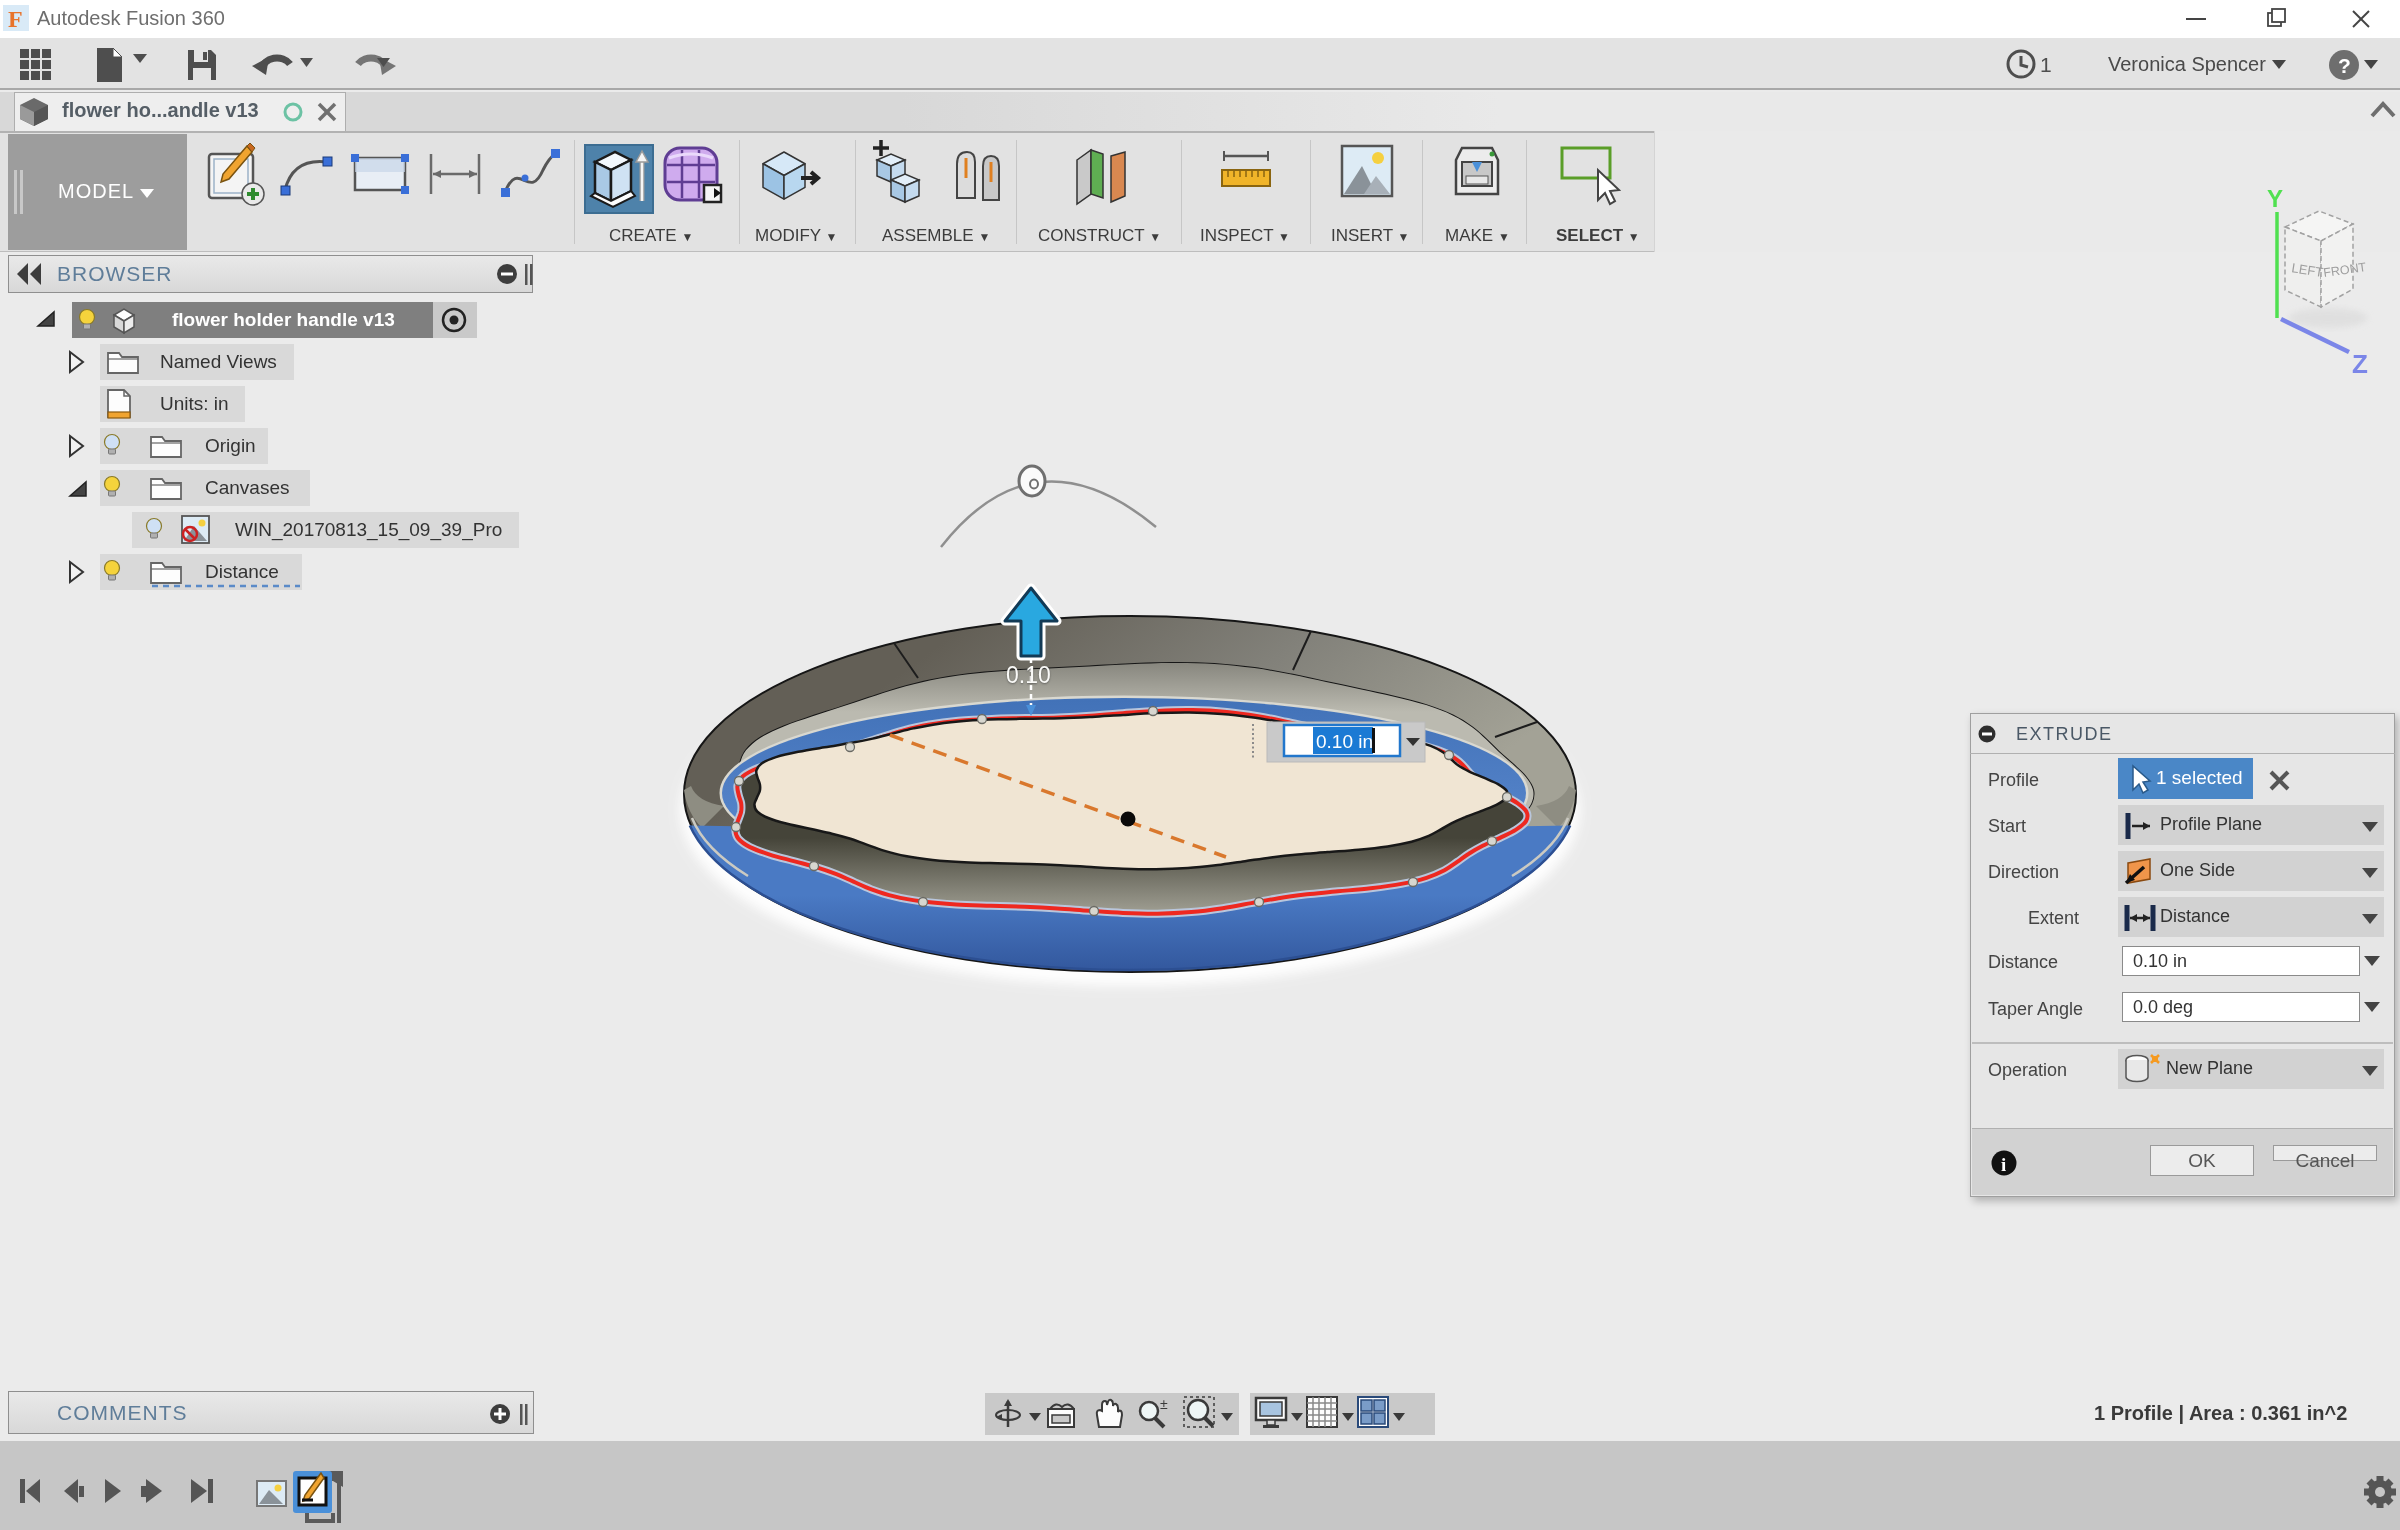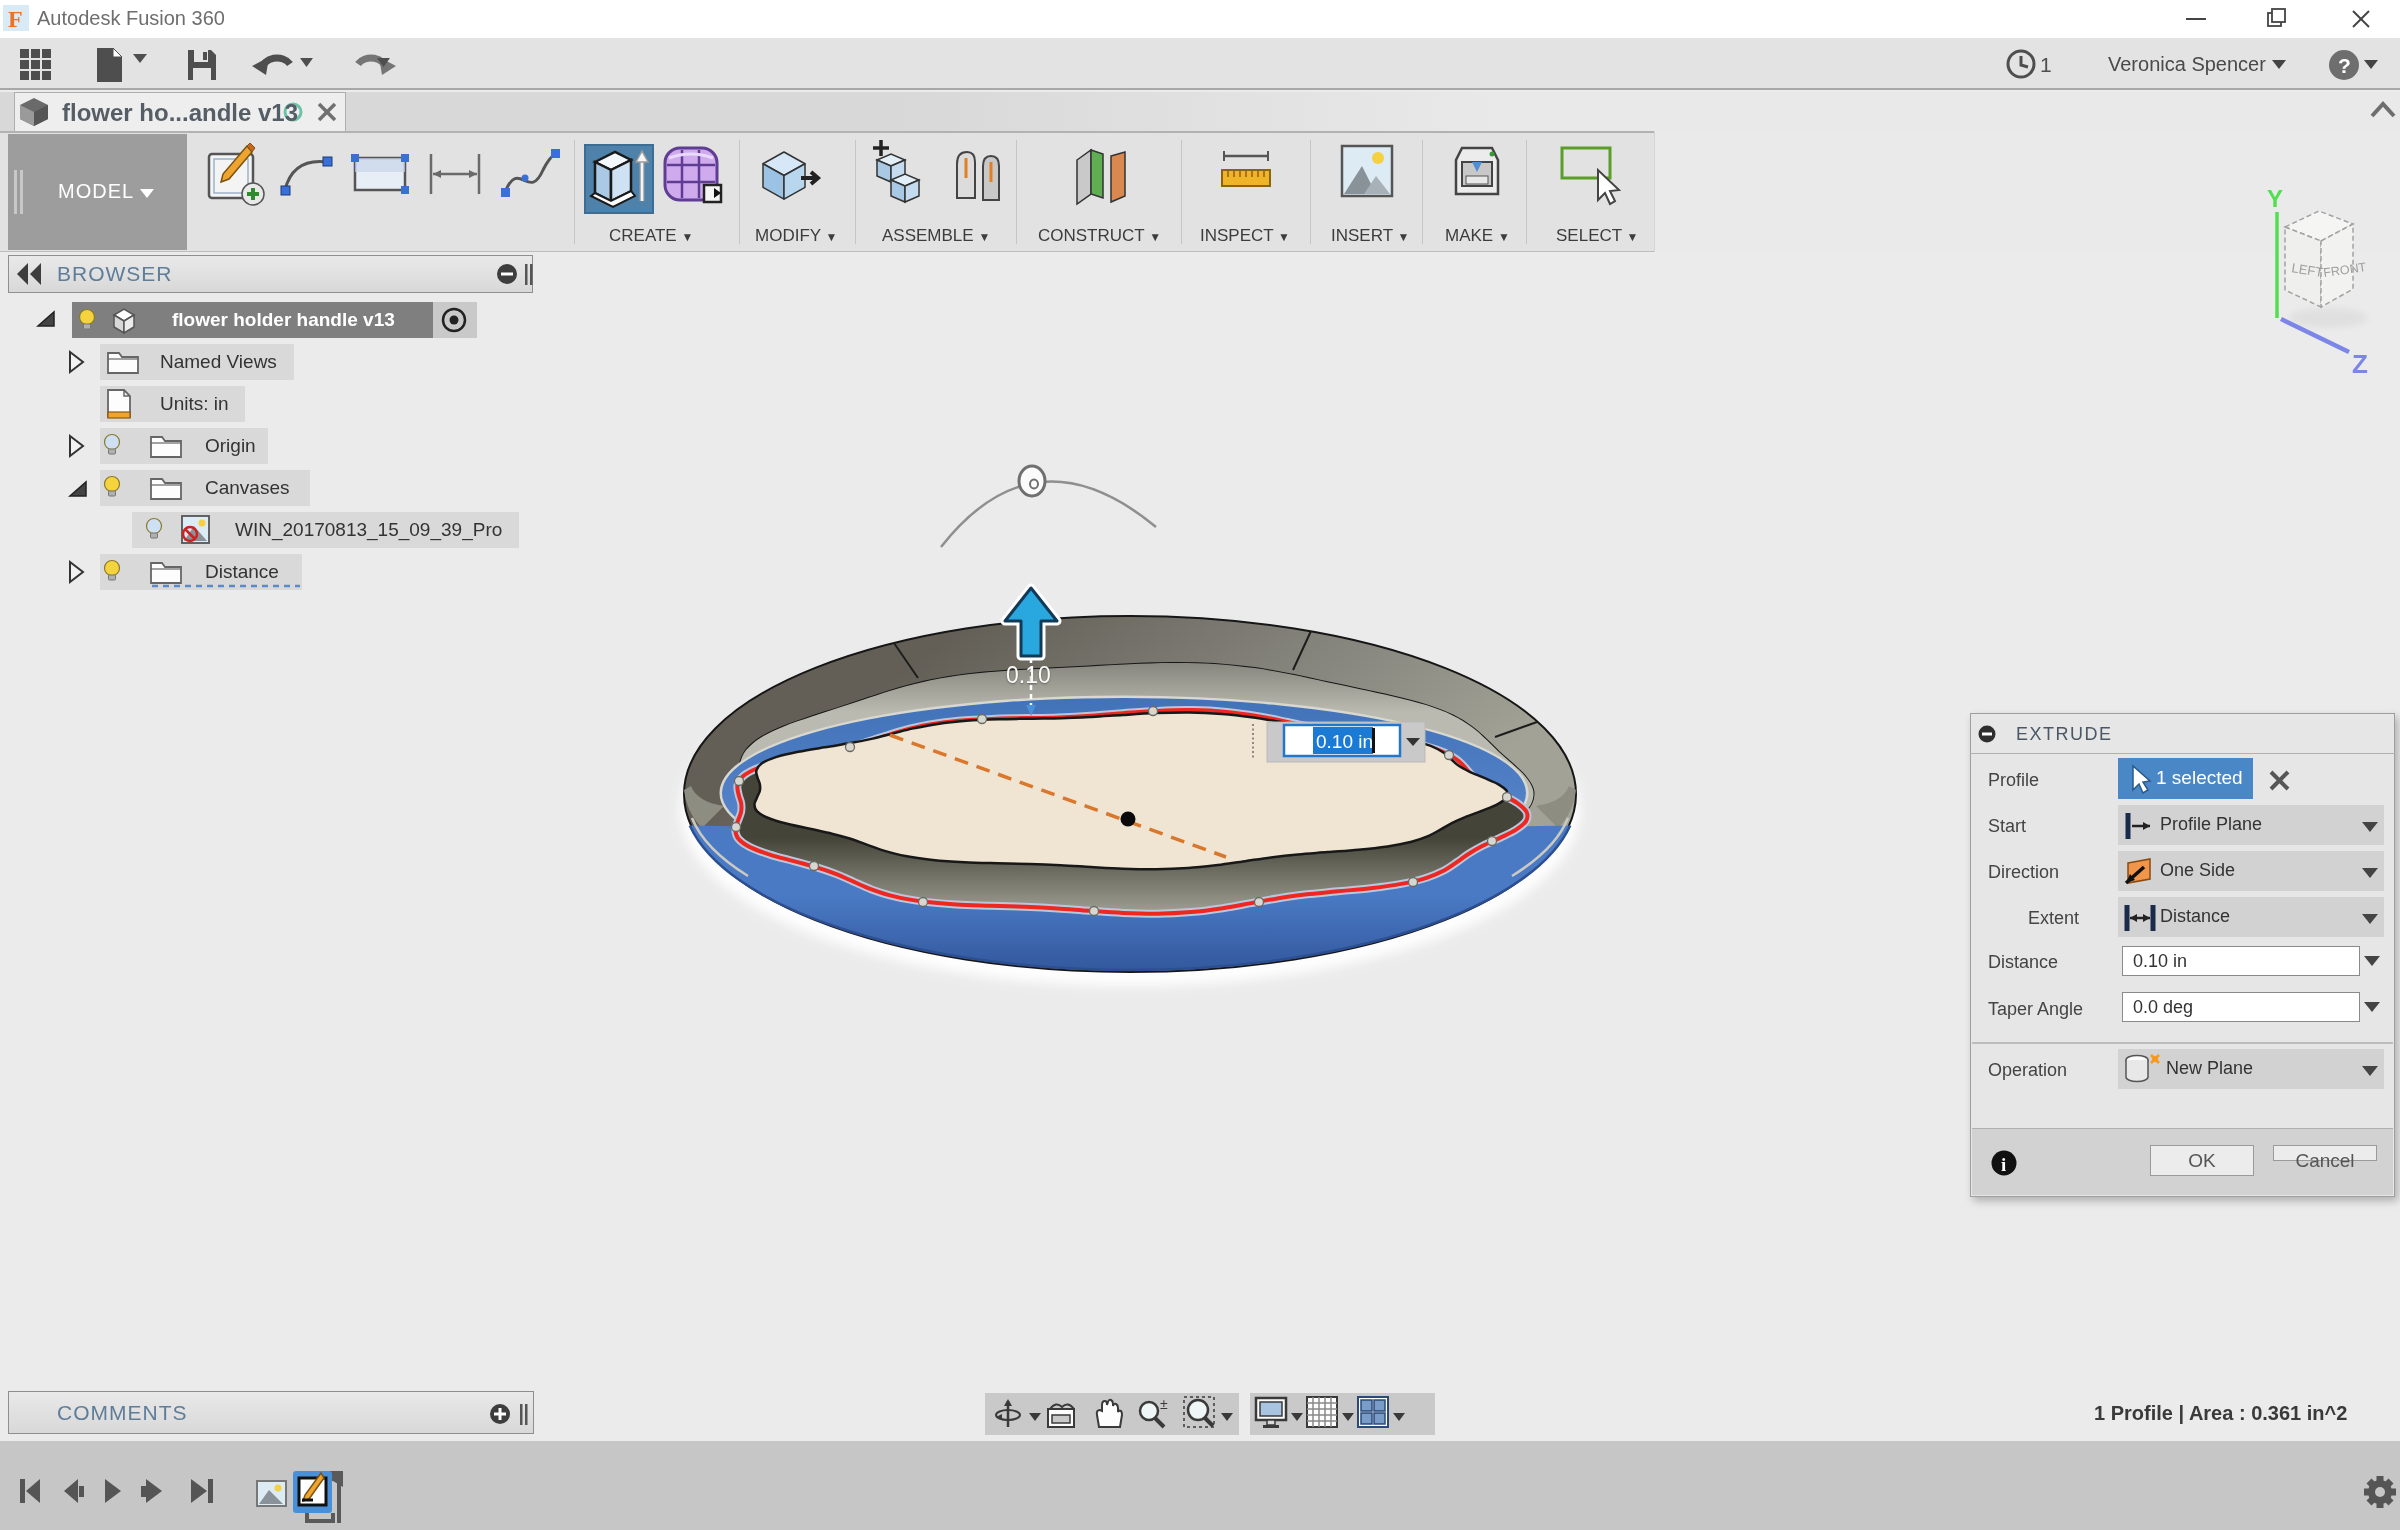--- a/index.html
+++ b/index.html
@@ -185,21 +185,21 @@
   <polygon points="4,10 18,3 32,10 32,24 18,31 4,24" fill="#6a6a6a"></polygon>
   <polygon points="4,10 18,17 18,31 4,24" fill="#9a9a9a"></polygon>
   <polygon points="18,17 32,10 32,24 18,31" fill="#555"></polygon>
  </g>
  <circle cx="277" cy="17" r="8" fill="none" stroke="#6cc2a4" stroke-width="3"></circle>
  <g stroke="#707070" stroke-width="3.5">
       <line x1="303" y1="9" x2="319" y2="25"></line>
       <line x1="319" y1="9" x2="303" y2="25"></line>
     </g>
 </svg>
-<div class="abs" style="left:62px;top:99px;font-size:24px;font-weight:bold;color:#555e66;">flower ho...andle v13</div>
+<div class="abs" style="left:62px;top:99px;font-size:20px;font-weight:bold;color:#555e66;">flower ho...andle v13</div>
 <svg class="abs" style="left:2370px;top:100px" width="30" height="22">
     <path d="M 2 16 L 13 4 L 24 16" fill="none" stroke="#6e6e6e" stroke-width="4"></path>
   </svg>
 
 <div class="abs" id="ribbon"></div>
 <div class="abs" id="ribbonR"></div>
 <div class="abs" id="modelbtn"></div>
 <div class="abs" style="left:14px;top:170px;width:3px;height:44px;background:#c8c8c8;"></div>
 <div class="abs" style="left:20px;top:170px;width:3px;height:44px;background:#c8c8c8;"></div>
 <div class="abs" style="left:58px;top:180px;font-size:20px;color:#fff;letter-spacing:1px;">MODEL</div>
@@ -208,21 +208,21 @@
   </svg>
 
 <div class="glabel" style="left:356px;margin-top:36px;">SKETCH <span style="font-size:12px;">▼</span></div>
 <div class="glabel" style="left:609px;">CREATE <span style="font-size:12px;">▼</span></div>
 <div class="glabel" style="left:755px;">MODIFY <span style="font-size:12px;">▼</span></div>
 <div class="glabel" style="left:882px;">ASSEMBLE <span style="font-size:12px;">▼</span></div>
 <div class="glabel" style="left:1038px;">CONSTRUCT <span style="font-size:12px;">▼</span></div>
 <div class="glabel" style="left:1200px;">INSPECT <span style="font-size:12px;">▼</span></div>
 <div class="glabel" style="left:1331px;">INSERT <span style="font-size:12px;">▼</span></div>
 <div class="glabel" style="left:1445px;">MAKE <span style="font-size:12px;">▼</span></div>
-<div class="glabel" style="left:1556px;">SELECT <span style="font-size:12px;">▼</span></div>
+<div class="glabel" style="left:1556px;font-weight:bold;">SELECT <span style="font-size:12px;">▼</span></div>
 <div class="gsep" style="left:574px;"></div>
 <div class="gsep" style="left:739px;"></div>
 <div class="gsep" style="left:855px;"></div>
 <div class="gsep" style="left:1016px;"></div>
 <div class="gsep" style="left:1181px;"></div>
 <div class="gsep" style="left:1310px;"></div>
 <div class="gsep" style="left:1422px;"></div>
 <div class="gsep" style="left:1526px;"></div>
 <svg class="abs" style="left:195px;top:140px" width="1460" height="90">
     <g transform="translate(14,8)">

